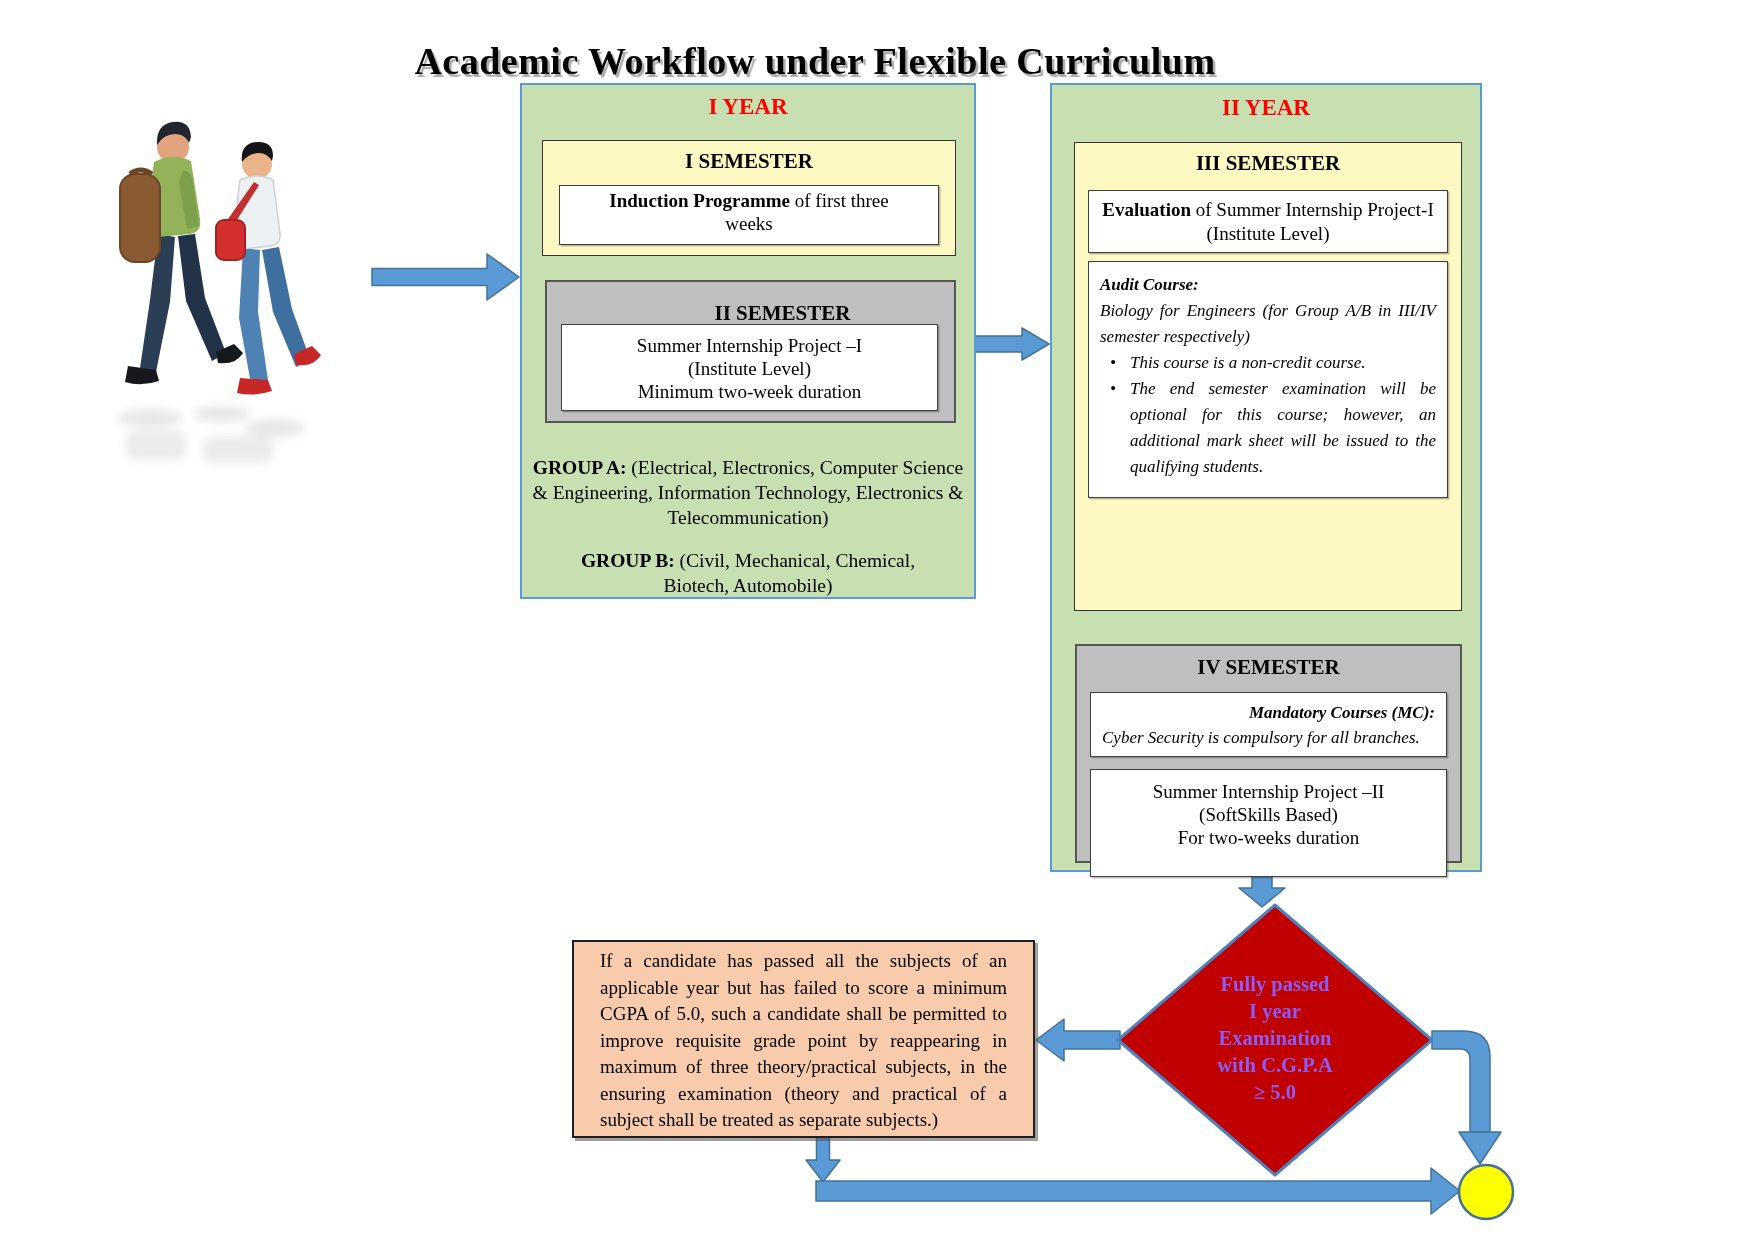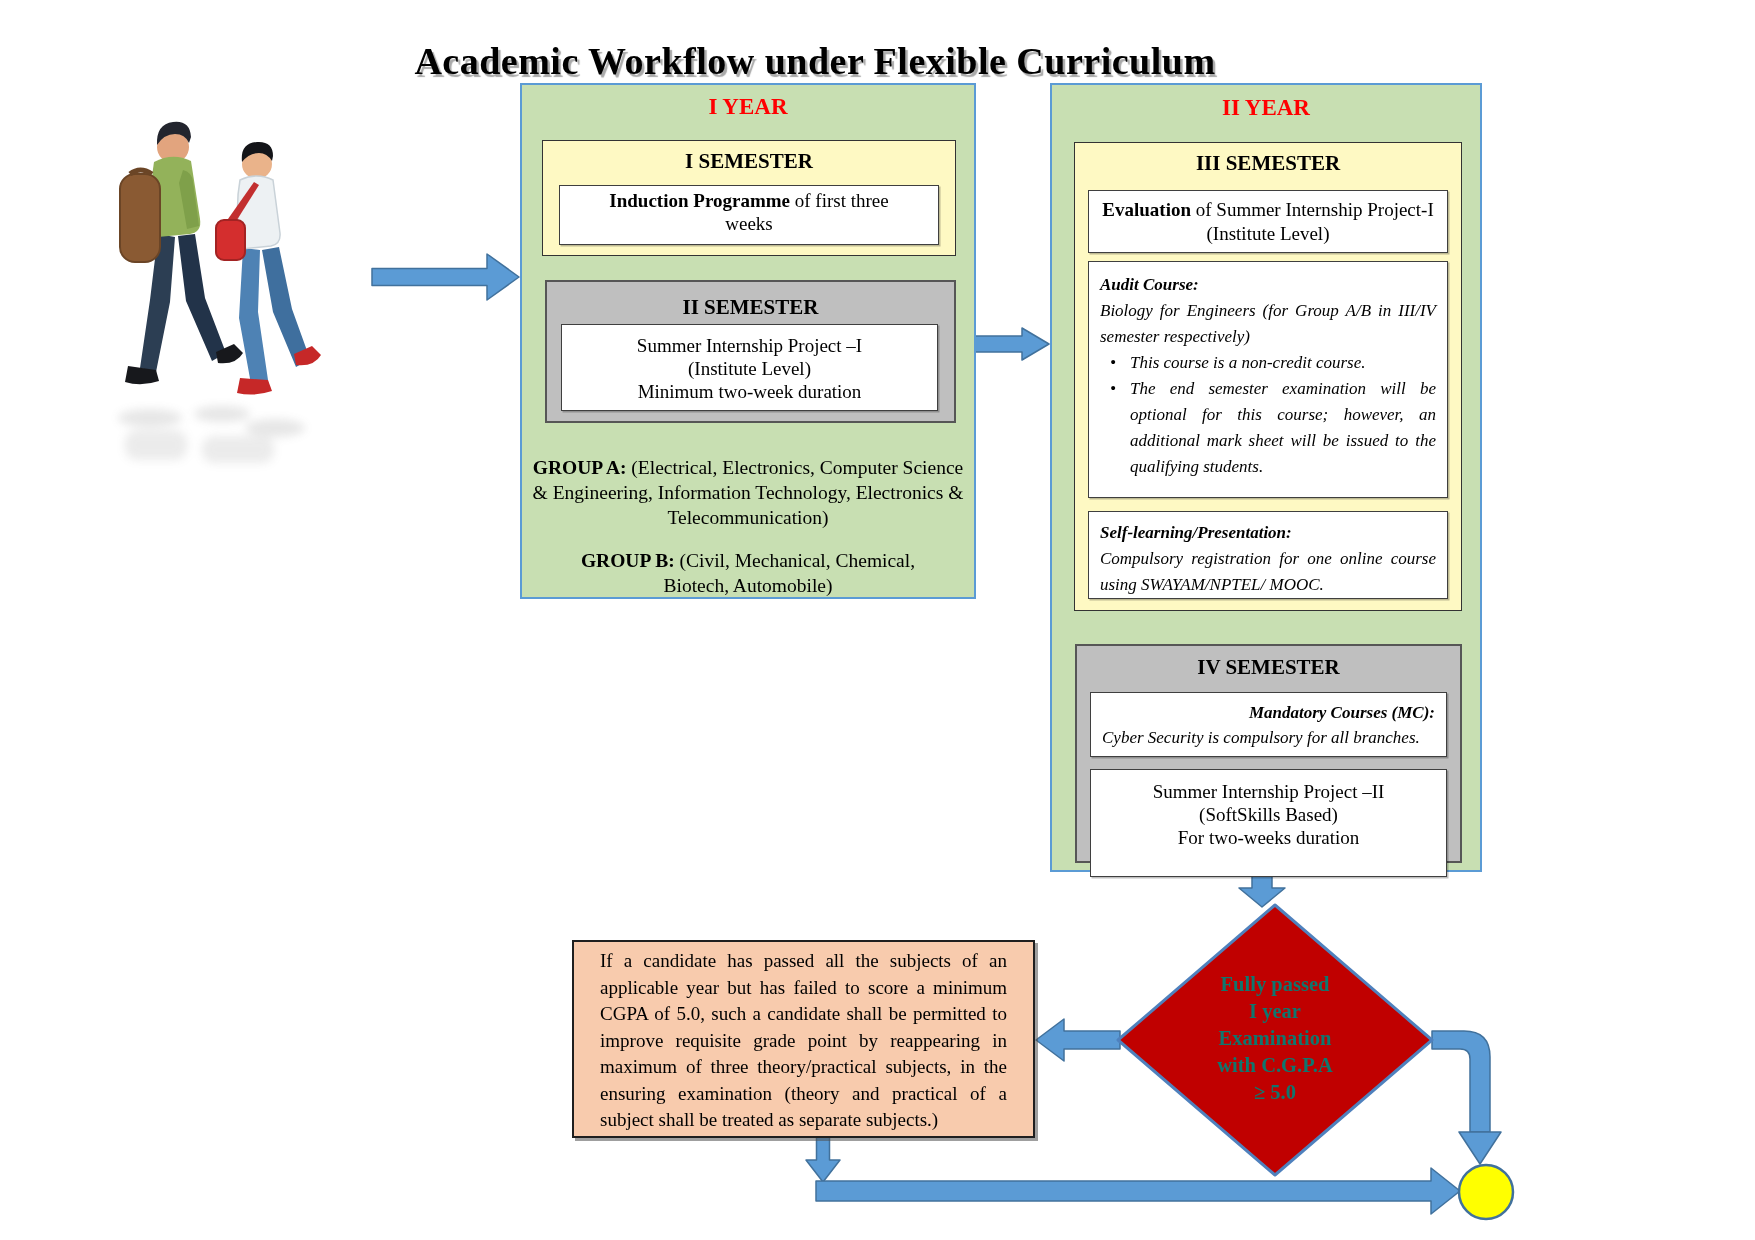--- a/index.html
+++ b/index.html
@@ -22,21 +22,21 @@
   .sem-head{left:0;width:100%;text-align:center;font-weight:bold;font-size:21px;}
   .center-lines{text-align:center;font-size:19px;line-height:23px;}
   .b{font-weight:bold;}
   .small-par{font-size:17px;line-height:26px;text-align:justify;font-style:italic;}
   
   #y1-sem1{left:20px;top:55px;width:412px;height:114px;}
   #y1-sem1-head{top:8px;}
   #y1-sem1-white{left:16px;top:44px;width:378px;height:58px;}
   #induction-text{max-width:302px;margin:3px auto 0;text-align:center;font-size:19px;line-height:23px;}
   #y1-sem2{left:23px;top:195px;width:407px;height:139px;}
-  #y1-sem2-head{top:13px;}
+  #y1-sem2-head{top:19px;padding-left:32px;}
   #y1-sem2-white{left:14px;top:42px;width:377px;height:87px;padding-top:9px;box-sizing:border-box;}
   .group-text{text-align:center;font-size:19.5px;line-height:25px;}
   #group-a{left:10px;top:350px;width:432px;}
   #group-b{left:30px;top:443px;width:392px;}
   
   #y2-sem3{left:22px;top:57px;width:386px;height:467px;}
   #y2-sem3-head{top:8px;}
   #eval-box{left:13px;top:47px;width:360px;height:63px;box-sizing:border-box;padding-top:7px;}
   #eval-box .center-lines{line-height:24px;}
   #audit-box{left:13px;top:118px;width:360px;height:237px;box-sizing:border-box;padding:10px 11px;}
@@ -47,21 +47,21 @@
   #y2-sem4{left:23px;top:559px;width:383px;height:215px;}
   #y2-sem4-head{top:9px;}
   #mand-box{left:13px;top:46px;width:357px;height:65px;box-sizing:border-box;padding:7px 11px;}
   #mand-box .small-par{line-height:25px;text-align:left;}
   #intern-box{left:13px;top:123px;width:357px;height:108px;box-sizing:border-box;padding-top:10px;}
   
   #cgpa-note-box{left:572px;top:940px;width:463px;height:198px;background:#f8cbad;border:2px solid #1f1f1f;
                  box-sizing:border-box;padding:6px 26px;font-size:19px;line-height:26.5px;text-align:justify;
                  box-shadow:3px 3px 0 rgba(80,80,80,.55);}
   
-  #decision-label{left:1172px;top:971px;width:206px;text-align:center;color:#0f766e;font-weight:bold;
+  #decision-label{left:1172px;top:971px;width:206px;text-align:center;color:#8b5cf6;font-weight:bold;
                   font-size:20.5px;line-height:27px;}
   
   #flow-layer{left:0;top:0;width:1755px;height:1240px;pointer-events:none;}
   #students-illustration{left:70px;top:100px;width:270px;height:380px;}
 </style>
 </head>
 <body>
 
 <div id="canvas">
 
@@ -162,24 +162,20 @@
         <div class="bullet">
           <span class="dot">•</span>
           <span class="bt">This course is a non-credit course.</span>
         </div>
         <div class="bullet">
           <span class="dot">•</span>
           <span class="bt">The end semester examination will be optional for this course; however, an additional mark sheet will be issued to the qualifying students.</span>
         </div>
       </div>
 
-      <div id="self-box" class="abs white-box small-par">
-        <div class="b" style="text-align:left;">Self-learning/Presentation:</div>
-        <div>Compulsory registration for one online course using SWAYAM/NPTEL/ MOOC.</div>
-      </div>
     </div>
 
     <div id="y2-sem4" class="abs gray-box">
       <div id="y2-sem4-head" class="abs sem-head">IV SEMESTER</div>
 
       <div id="mand-box" class="abs white-box">
         <div class="b small-par" style="text-align:right;margin-left:39px;">Mandatory Courses (MC):</div>
         <div class="small-par">Cyber Security is compulsory for all branches.</div>
       </div>
 

